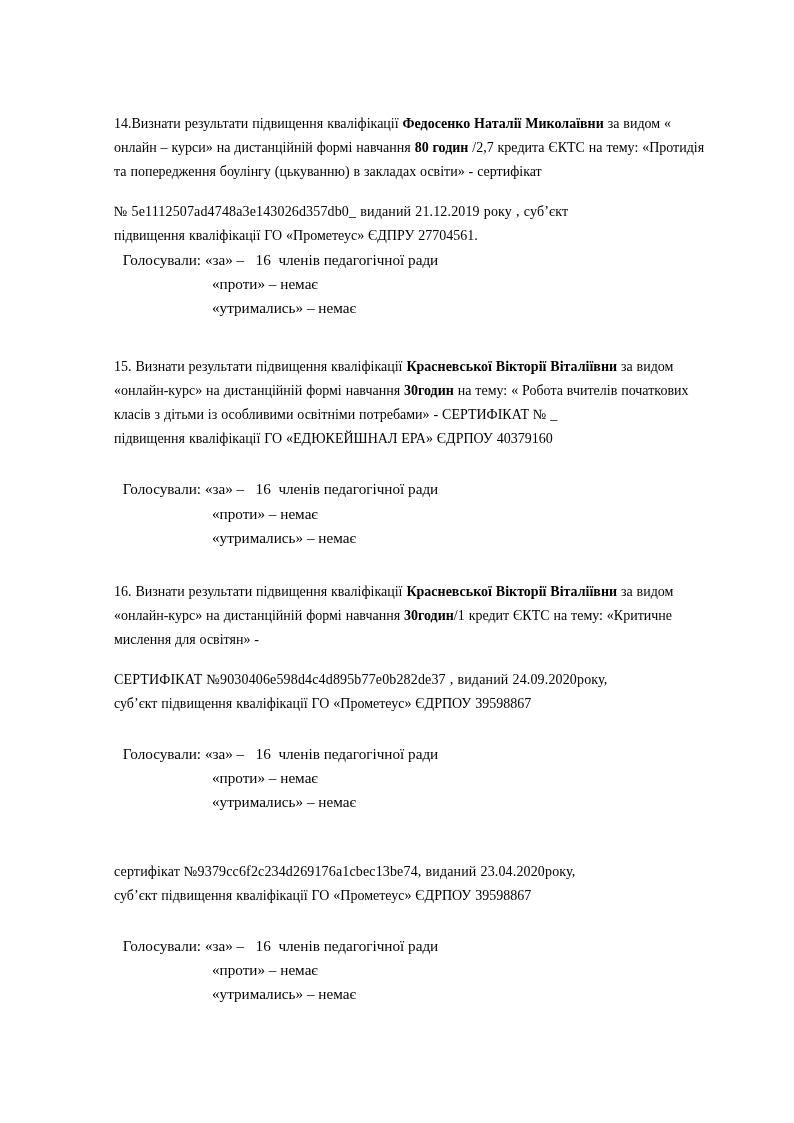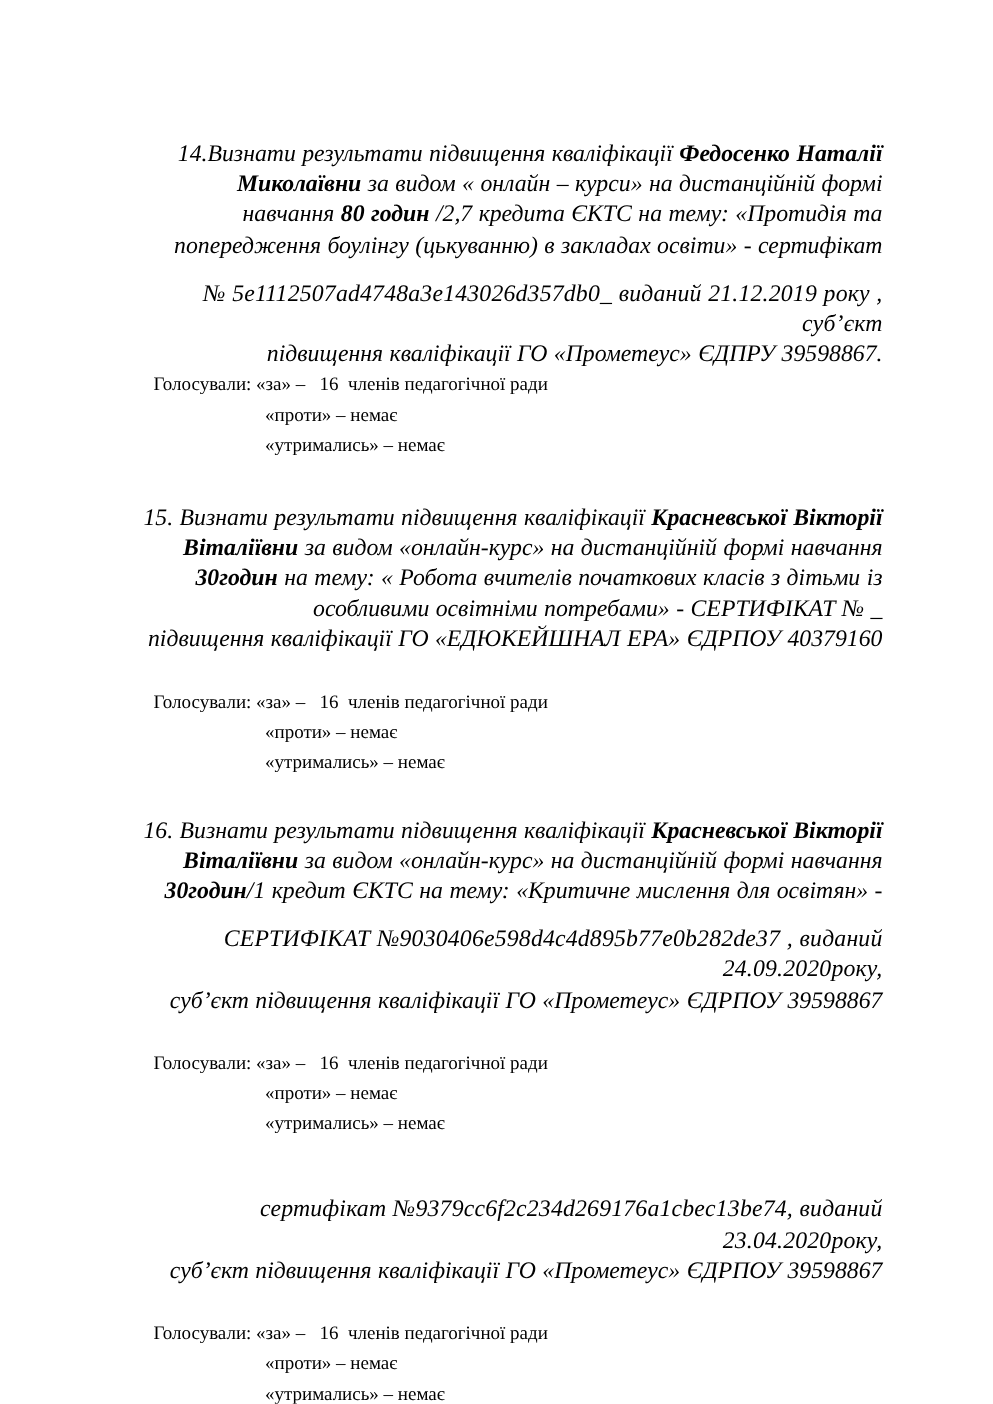--- a/index.html
+++ b/index.html
@@ -28,27 +28,26 @@
   .content {
     position: absolute;
     left: 114px;
     top: 112px;
     width: 592px;
   }
   .resolution {
     margin: 0 0 0 0;
   }
   .para {
-    font-size: 19px;
+    font-size: 14px;
     line-height: 24.2px;
-    text-align: right;
+    text-align: left;
     margin: 0;
     text-indent: 0;
     word-spacing: 0.4px;
-    font-style: italic;
   }
   .para b {
     font-weight: bold;
   }
   .vote-block {
     margin: 0;
   }
   .vote-line {
     font-size: 15.2px;
     line-height: 24.2px;
@@ -71,21 +70,21 @@
 </style>
 </head>
 <body>
 
 <div class="page">
   <div class="content">
 
     <div class="resolution">
       <p class="para"><span>14.Визнати результати підвищення кваліфікації </span><b>Федосенко Наталії Миколаївни</b><span> за видом « онлайн – курси» на дистанційній формі навчання </span><b>80 годин</b><span> /2,7 кредита ЄКТС на тему: «Протидія та попередження боулінгу (цькуванню) в закладах освіти»  - сертифікат</span></p>
       <p class="para mono-ish">№ 5e1112507ad4748a3e143026d357db0_  виданий 21.12.2019 року , суб’єкт</p>
-      <p class="para">підвищення кваліфікації  ГО «Прометеус»  ЄДПРУ 39598867.</p>
+      <p class="para">підвищення кваліфікації  ГО «Прометеус»  ЄДПРУ 27704561.</p>
       <div class="vote-block">
         <p class="vote-line first"> Голосували: «за» –   16  членів педагогічної ради</p>
         <p class="vote-line sub">«проти» – немає</p>
         <p class="vote-line sub">«утримались» – немає</p>
       </div>
     </div>
 
     <div class="gap-xlarge"></div>
 
     <div class="resolution">

